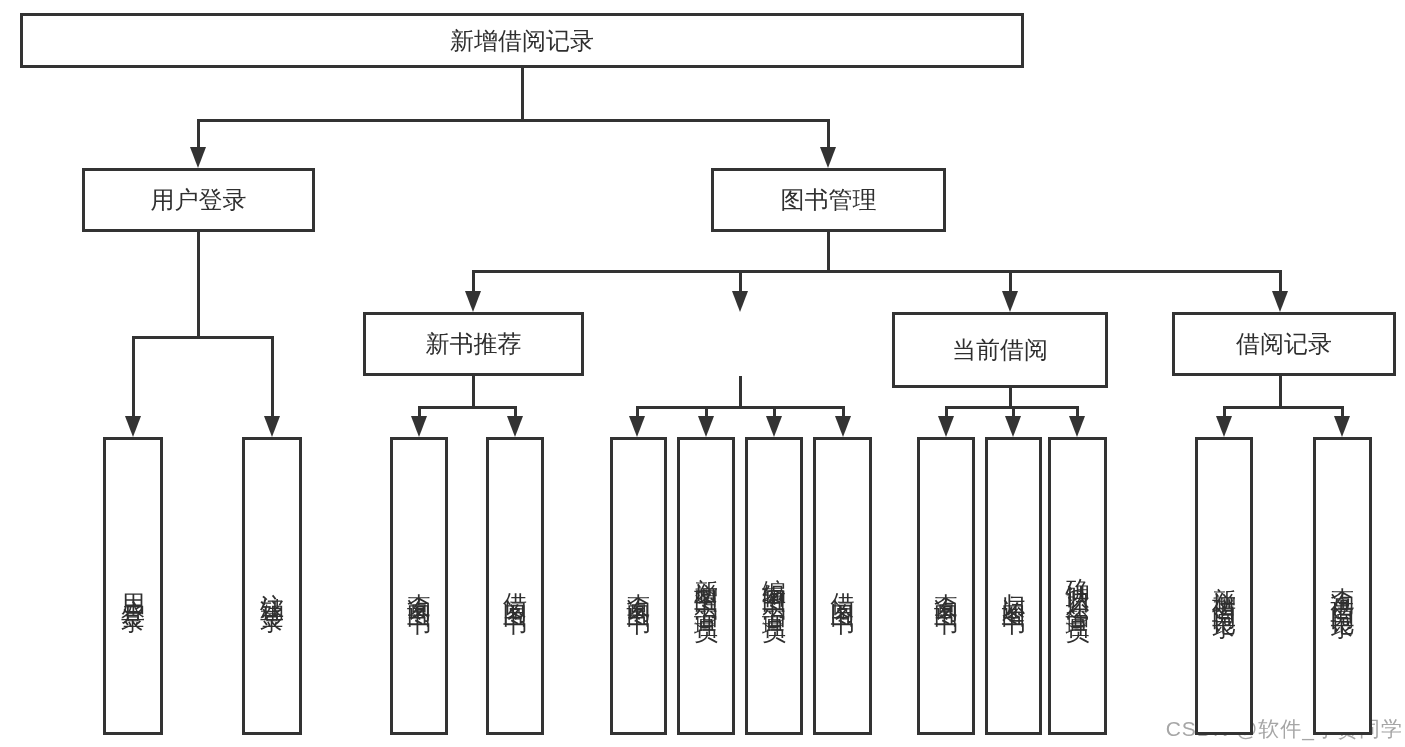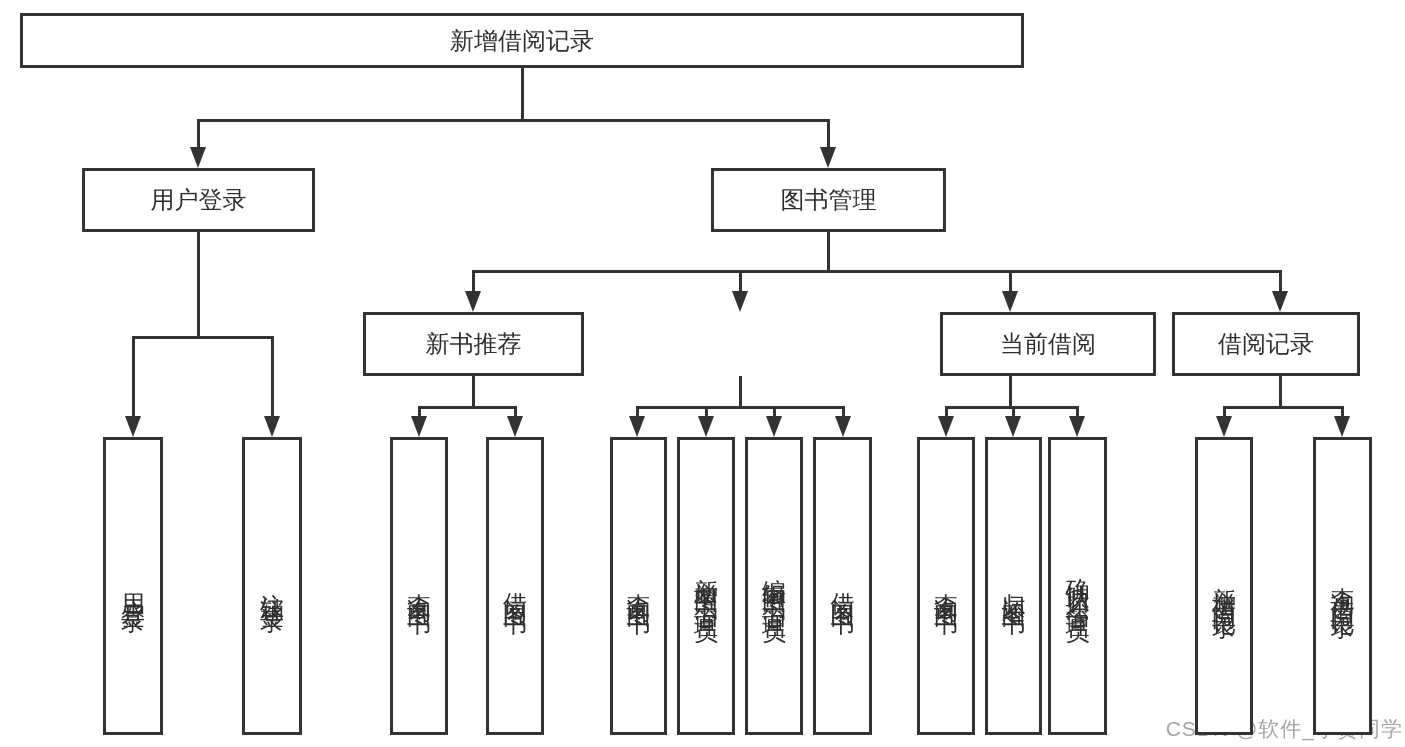--- a/index.html
+++ b/index.html
@@ -118,24 +118,24 @@
     </div>
     <div class="node" style="left: 82px; top: 168px; width: 233px; height: 64px;">
       <span>用户登录</span>
     </div>
     <div class="node" style="left: 711px; top: 168px; width: 235px; height: 64px; justify-content: center;">
       <span>图书管理</span>
     </div>
     <div class="node" style="left: 363px; top: 312px; width: 221px; height: 64px;">
       <span>新书推荐</span>
     </div>
-    <div class="node" style="left: 940px; top: 312px; width: 216px; height: 64px;">
+    <div class="node" style="left: 892px; top: 312px; width: 216px; height: 76px;">
       <span>当前借阅</span>
     </div>
-    <div class="node" style="left: 1172px; top: 312px; width: 188px; height: 64px;">
+    <div class="node" style="left: 1172px; top: 312px; width: 224px; height: 64px;">
       <span>借阅记录</span>
     </div>
     <div class="node vertical" style="left: 103px; top: 437px; width: 60px; height: 298px;">
       <span>用户登录</span>
     </div>
     <div class="node vertical" style="left: 242px; top: 437px; width: 60px; height: 298px;">
       <span>注销登录</span>
     </div>
     <div class="node vertical" style="left: 390px; top: 437px; width: 58px; height: 298px;">
       <span>查询图书</span>

